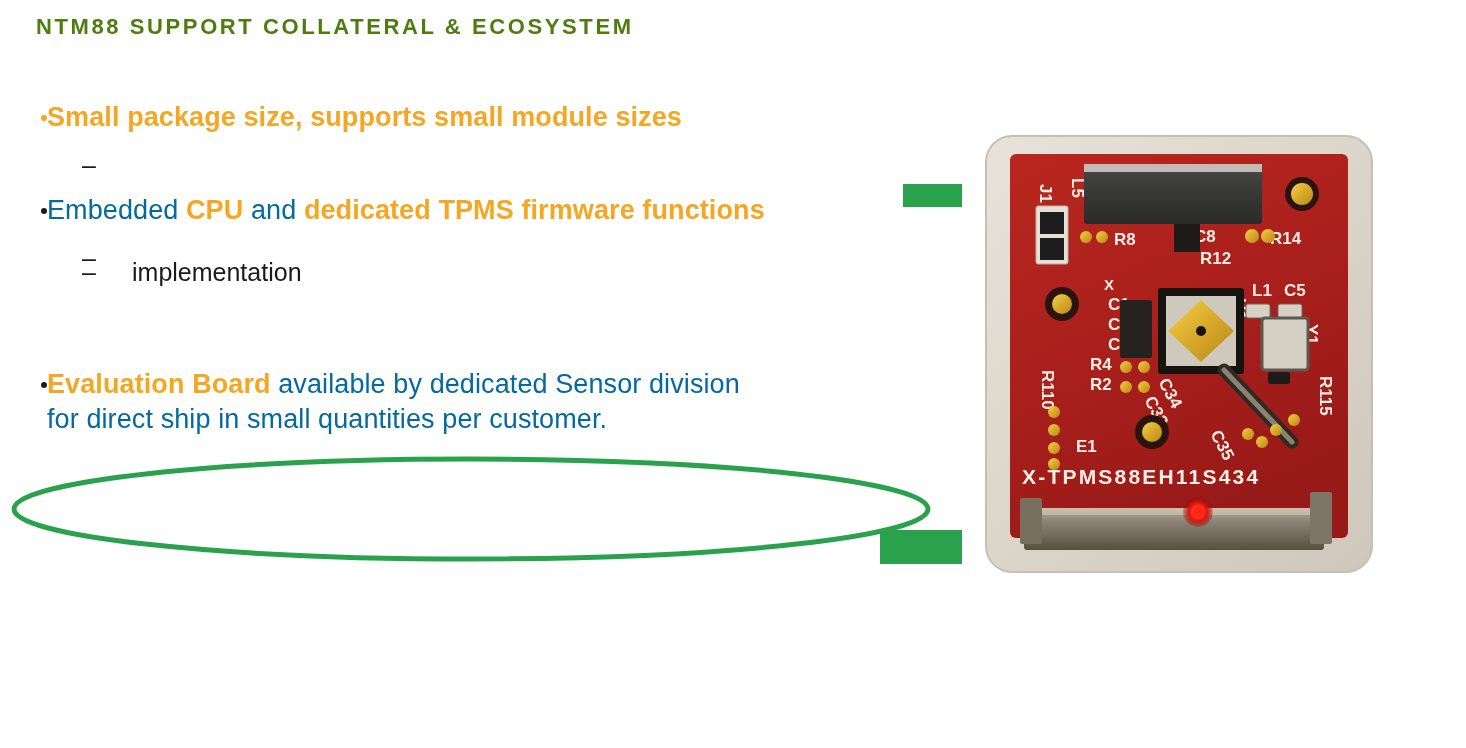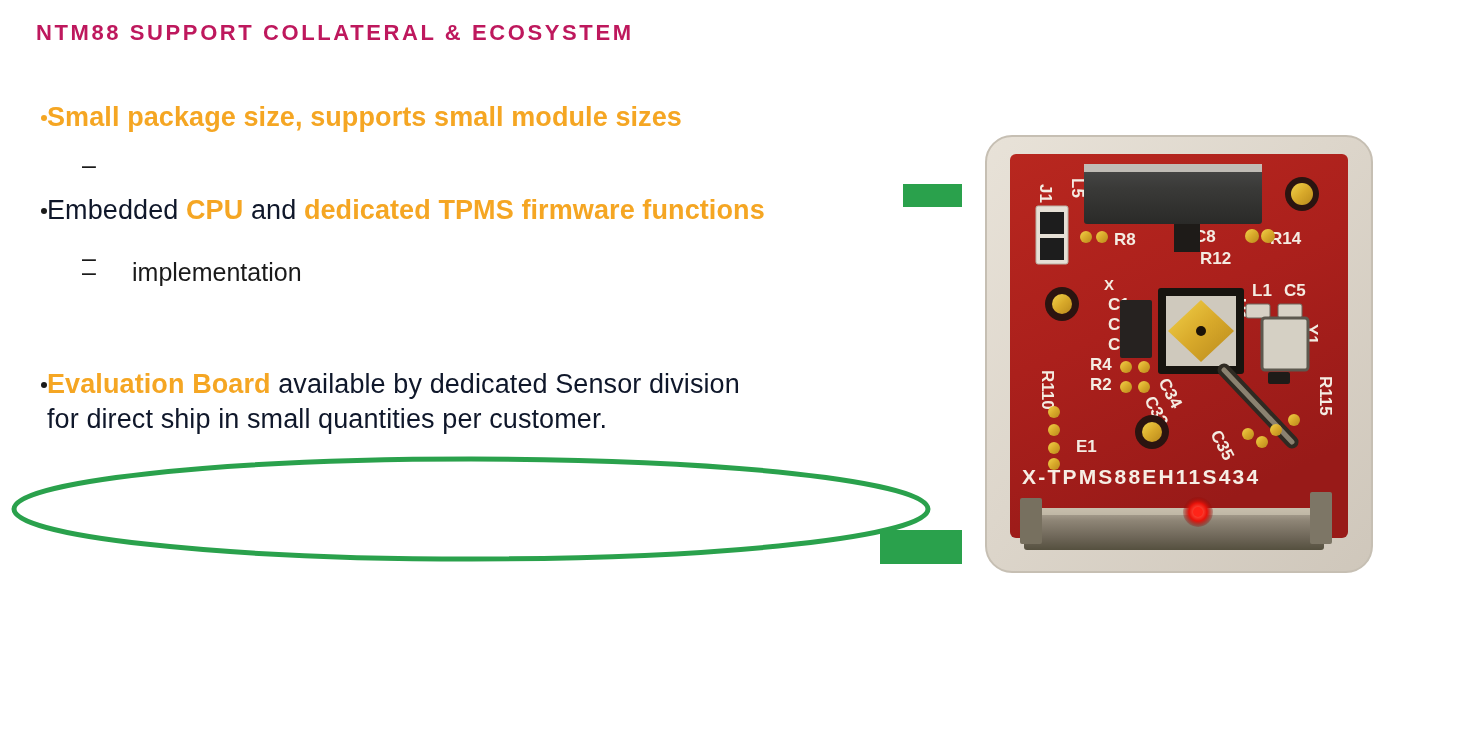--- a/index.html
+++ b/index.html
@@ -13,25 +13,25 @@
     position: relative;
     overflow: hidden;
     font-family: "Liberation Sans", sans-serif;
     color: #1a1a1a;
   }
 
   
   #slide-title {
     position: absolute;
     left: 36px;
-    top: 20px;
+    top: 14px;
     font-size: 22px;
     font-weight: bold;
     letter-spacing: 2.6px;
-    color: #be185d;
+    color: #4d7c0f;
     white-space: nowrap;
   }
 
   
   #bullet-column {
     position: absolute;
     left: 0;
     top: 100px;
     width: 940px;
   }
@@ -50,21 +50,21 @@
     left: 41px;
     top: 0.56em;
     width: 6px;
     height: 6px;
     border-radius: 50%;
     background: #f5a623;
   }
   .lvl1.plain { color: #1a1a1a; font-weight: normal; }
   .lvl1.plain .dot { background: #1a1a1a; }
   .accent { color: #f5a623; font-weight: bold; }
-  .dark { color: #0f172a; font-weight: normal; }
+  .dark { color: #0369a1; font-weight: normal; }
 
   .lvl2 {
     position: relative;
     padding-left: 108px;
     font-size: 25px;
     line-height: 1.30;
     color: #1a1a1a;
     font-weight: normal;
   }
   .lvl2 .dash {

